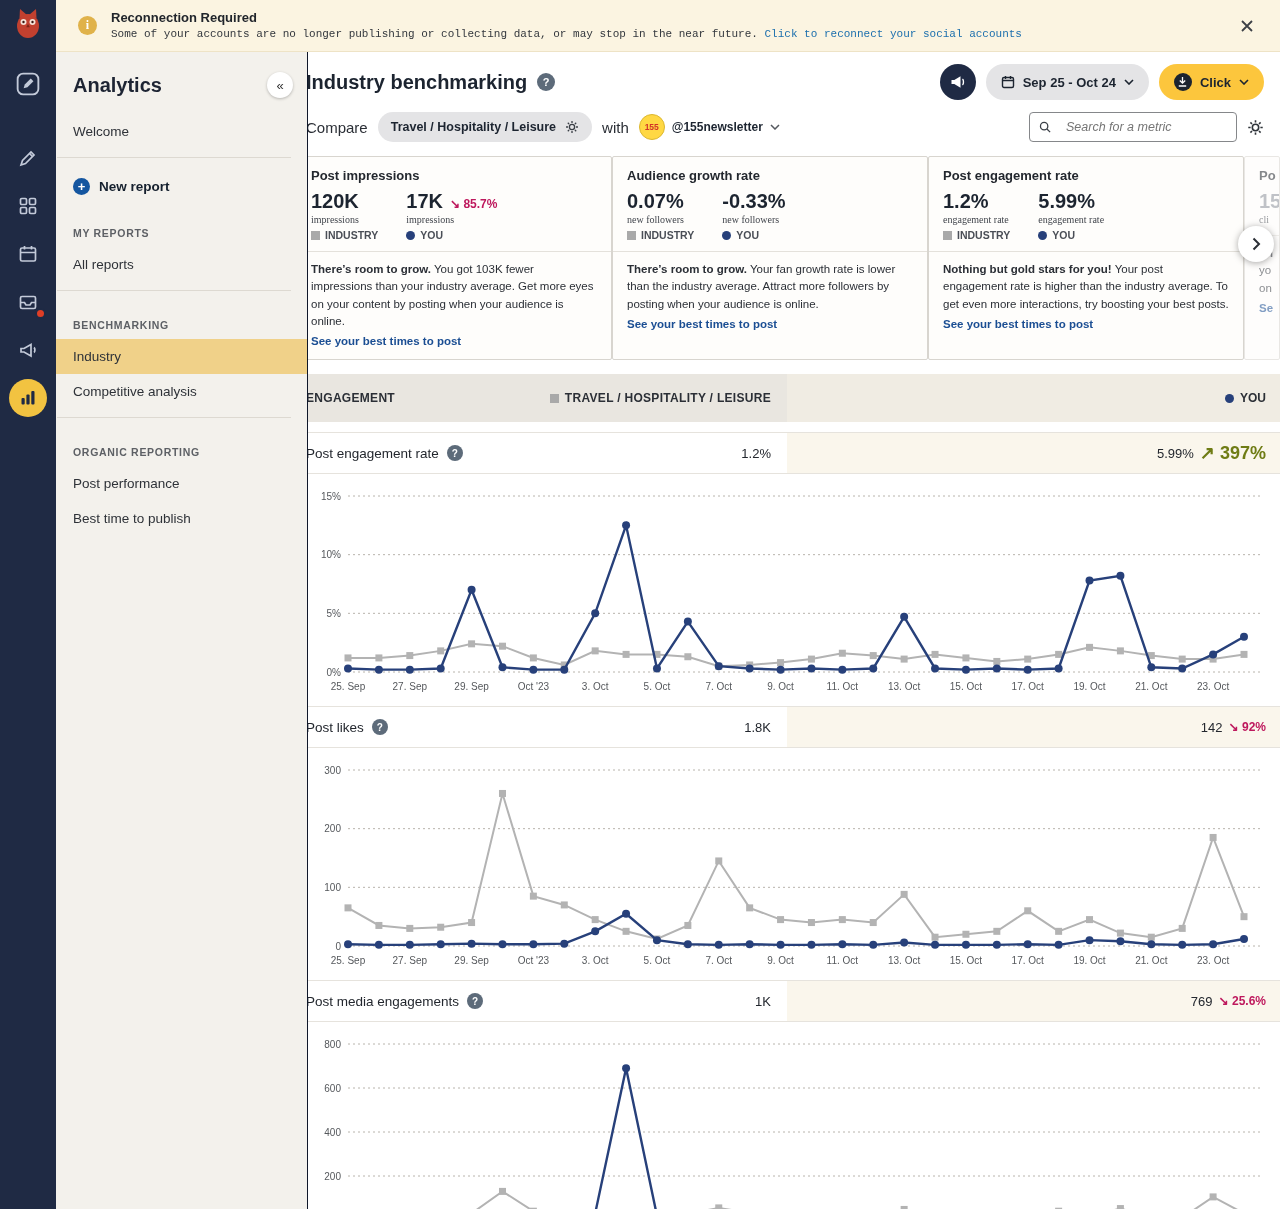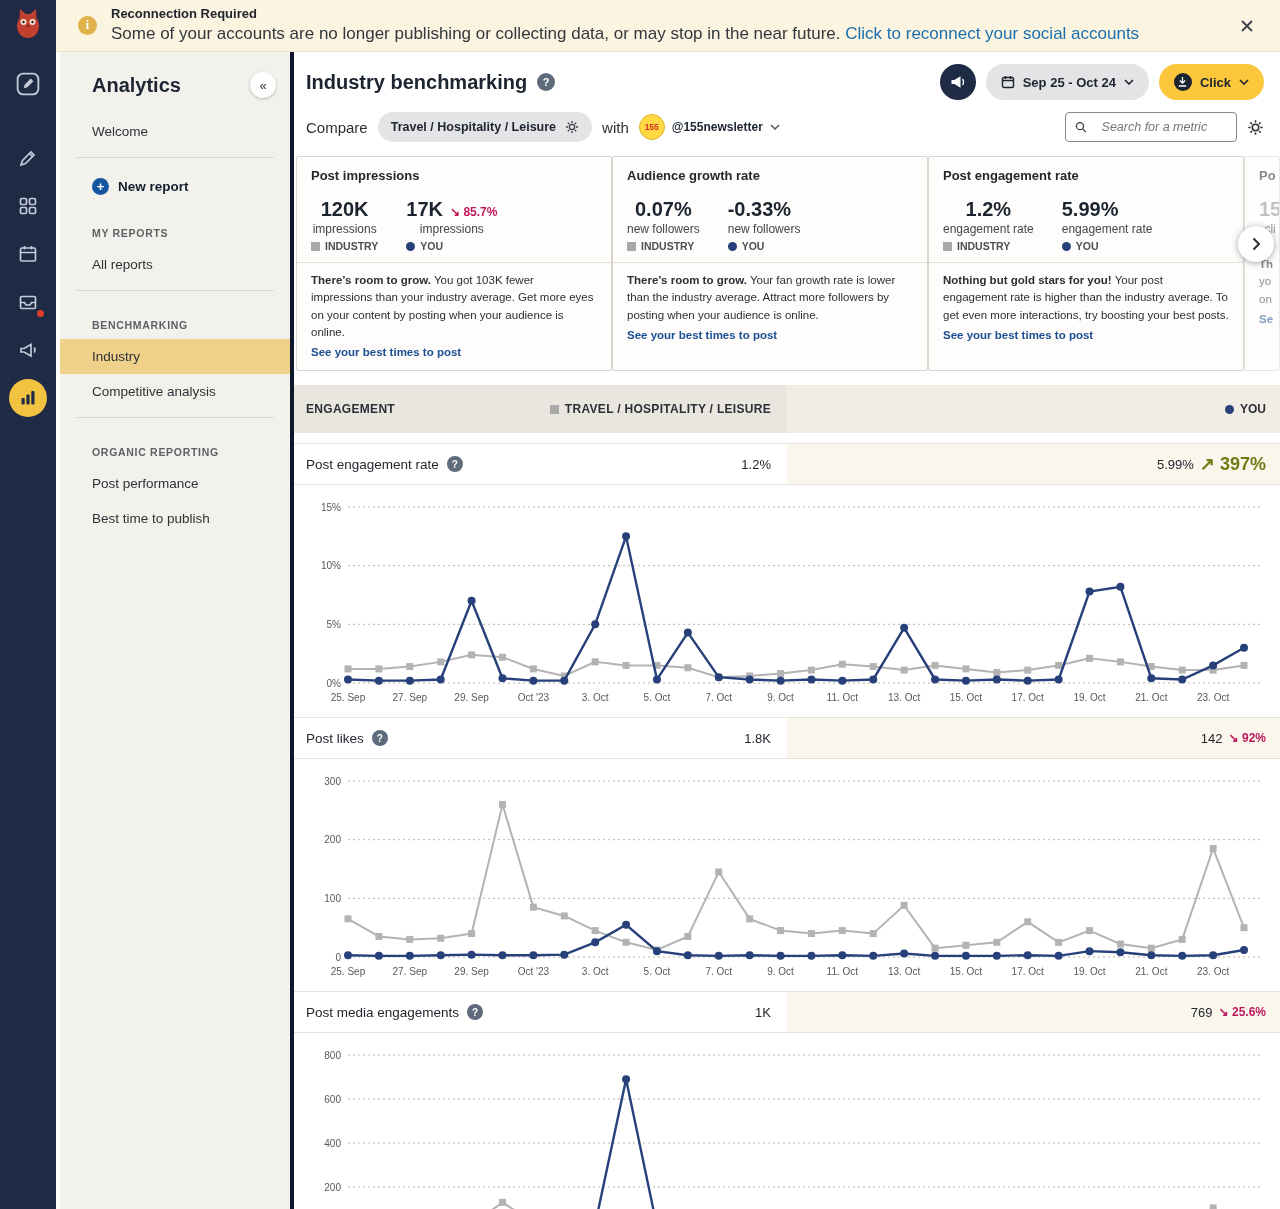--- a/index.html
+++ b/index.html
@@ -12,26 +12,26 @@
   .rail-icon{width:38px;height:38px;border-radius:8px;display:flex;align-items:center;justify-content:center;margin:5px 0;position:relative;cursor:pointer;}
   .rail-icon.active{background:#f2c341;border-radius:50%;}
   .rail-gap{height:26px;}
   .badge-dot{position:absolute;right:1px;bottom:2px;width:11px;height:11px;border-radius:50%;background:#df3e26;border:2px solid #1f2a44;}
 
   
   .banner{position:absolute;left:56px;top:0;right:0;height:52px;background:#fbf4e1;border-bottom:1px solid #eee3c6;display:flex;align-items:center;padding:0 18px 0 22px;gap:14px;z-index:5;}
   .info-icon{width:19px;height:19px;border-radius:50%;background:#e0b24a;color:#fff;font-weight:bold;font-size:12px;display:flex;align-items:center;justify-content:center;flex:0 0 auto;font-family:"Liberation Serif",serif;}
   .banner-text{line-height:1.35;}
   .banner-title{font-weight:bold;font-size:13px;color:#21252b;}
-  .banner-msg{font-size:17px;color:#33373d;}
+  .banner-msg{font-size:11px;color:#33373d;font-family:Liberation Mono, monospace;}
   .banner-link{color:#1c6fad;cursor:pointer;}
   .close-btn{margin-left:auto;width:30px;height:30px;border-radius:50%;display:flex;align-items:center;justify-content:center;cursor:pointer;}
 
   
-  .sidebar{position:absolute;left:60px;top:52px;width:234px;bottom:0;background:#f3f1ec;border-right:4px solid #0f172a;z-index:4;}
+  .sidebar{position:absolute;left:41px;top:52px;width:267px;bottom:0;background:#f3f1ec;border-right:1px solid #0f172a;z-index:4;}
   .sidebar-head{display:flex;align-items:center;justify-content:space-between;padding:20px 14px 16px 32px;}
   .sidebar-title{font-size:20px;font-weight:bold;color:#1d2433;}
   .collapse-btn{width:26px;height:26px;border-radius:50%;background:#fff;box-shadow:0 1px 3px rgba(0,0,0,.25);display:flex;align-items:center;justify-content:center;font-size:13px;color:#333;cursor:pointer;}
   .side-item{padding:10px 32px;font-size:13.5px;color:#2e3238;cursor:pointer;}
   .side-item.active{background:#f0d189;}
   .new-report{display:flex;align-items:center;gap:9px;padding:12px 32px;font-size:13.5px;font-weight:bold;color:#15202e;cursor:pointer;}
   .plus-circle{width:17px;height:17px;border-radius:50%;background:#1456a0;color:#fff;font-size:13px;line-height:1;display:flex;align-items:center;justify-content:center;}
   .section-label{padding:20px 32px 8px;font-size:10.5px;font-weight:bold;letter-spacing:.7px;color:#5d6065;}
   .side-divider{border-top:1px solid #ddd9d1;margin:8px 16px;}
 
@@ -47,33 +47,33 @@
   .date-btn{background:#e4e4e6;}
   .export-btn{background:#fcc63d;}
   .dl-circle{width:18px;height:18px;border-radius:50%;background:#1c2430;display:flex;align-items:center;justify-content:center;}
 
   .compare-row{display:flex;align-items:center;gap:10px;padding:4px 16px 12px;}
   .compare-label,.with-label{font-size:15px;color:#2b2f36;}
   .industry-pill{height:30px;border-radius:15px;background:#e4e4e6;display:flex;align-items:center;gap:9px;padding:0 13px;font-size:12.5px;font-weight:bold;color:#1c2430;cursor:pointer;}
   .account{display:flex;align-items:center;gap:7px;cursor:pointer;}
   .avatar{width:26px;height:26px;border-radius:50%;background:#ffd843;border:1px solid #dcb72f;color:#d23327;font-size:8.5px;font-weight:bold;display:flex;align-items:center;justify-content:center;}
   .handle{font-size:12px;font-weight:bold;color:#1c2430;}
-  .search-box{width:172px;height:30px;border:1px solid #85878a;border-radius:4px;background:#fff;display:flex;align-items:center;gap:15px;padding:0 9px;}
+  .search-box{width:208px;height:30px;border:1px solid #85878a;border-radius:4px;background:#fff;display:flex;align-items:center;gap:15px;padding:0 9px;}
   .search-box input{border:none;outline:none;background:transparent;width:100%;font-family:"Liberation Sans",sans-serif;font-size:12.5px;font-style:italic;color:#4d5156;}
 
   
   .cards-row{display:flex;padding:2px 0 14px 6px;position:relative;overflow:hidden;}
   .metric-card{width:316px;min-width:316px;border:1px solid #d8d5cf;border-radius:2px;background:#fefdfb;padding:11px 0 12px;}
   .card-title{font-size:13px;font-weight:bold;color:#23272e;padding:0 14px;}
-  .card-vals{display:flex;gap:28px;margin-top:15px;padding:0 14px;text-align:center;}
+  .card-vals{display:flex;gap:28px;margin-top:7px;padding:0 14px;}
   .val-big{font-size:20px;font-weight:bold;color:#1c2430;}
   .val-row{display:flex;align-items:baseline;gap:7px;}
   .d-down{color:#be185d;font-weight:bold;font-size:12px;}
   .d-up{color:#6f7c15;font-weight:bold;font-size:18px;}
-  .val-unit{font-size:12px;color:#41454c;margin-top:1px;}
+  .val-unit{font-size:10px;color:#41454c;margin-top:1px;font-family:Liberation Serif, serif;}
   .legend{display:flex;align-items:center;gap:5px;font-size:10.5px;font-weight:bold;color:#4a4e56;margin-top:4px;}
   .sq{width:9px;height:9px;background:#a9a9a9;flex:0 0 auto;}
   .dotm{width:9px;height:9px;border-radius:50%;background:#27407a;flex:0 0 auto;}
   .card-sep{border-top:1px solid #e4e1db;margin:10px 0 9px;}
   .card-msg{padding:0 14px;font-size:11.5px;line-height:1.5;color:#2b2f36;}
   .card-link{display:block;padding:0 14px;margin-top:5px;font-size:11.5px;font-weight:bold;color:#1b4e93;cursor:pointer;}
   .metric-card.partial{flex:1;min-width:0;opacity:.55;overflow:hidden;white-space:nowrap;}
   .partial .val-big{color:#8d929a;}
   .next-btn{position:absolute;right:6px;top:72px;width:36px;height:36px;border-radius:50%;background:#fff;box-shadow:0 1px 7px rgba(0,0,0,.35);display:flex;align-items:center;justify-content:center;cursor:pointer;z-index:3;}
 

